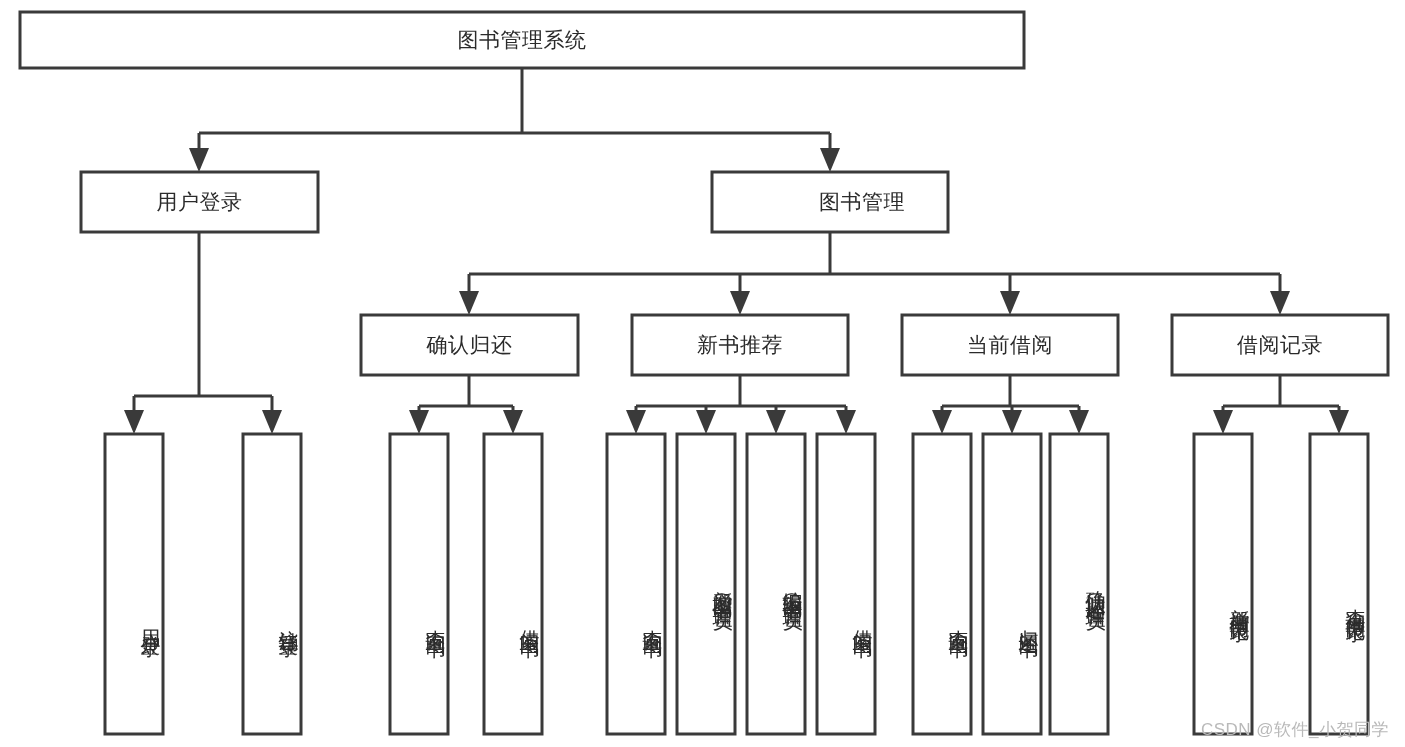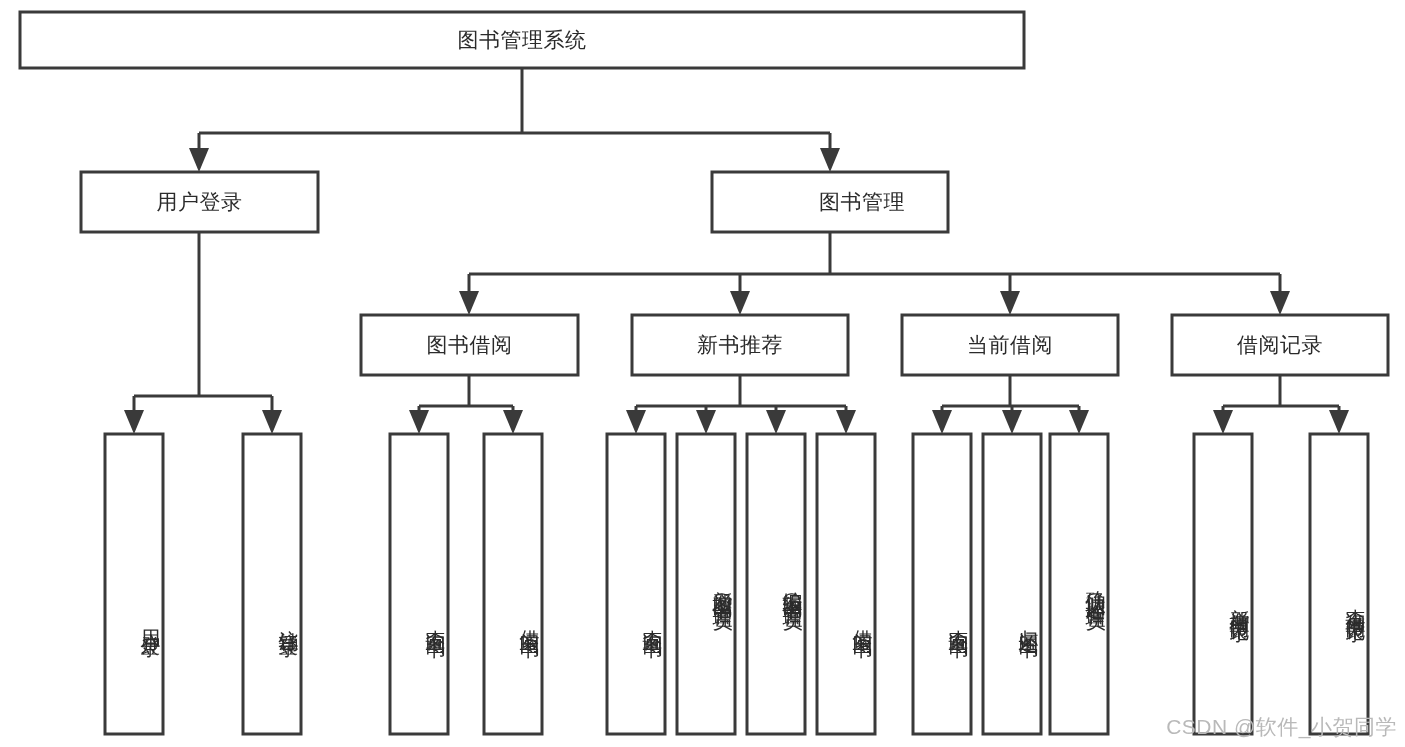--- a/index.html
+++ b/index.html
@@ -59,24 +59,24 @@
     writing-mode: vertical-rl;
     text-orientation: upright;
     font-size: 20px;
     letter-spacing: 3px;
     align-items: flex-start;
     padding-top: 2px;
     box-sizing: border-box;
   }
   .watermark {
     position: absolute;
-    right: 8px;
+    right: 16px;
     bottom: 6px;
     color: #b9b9b9;
-    font-size: 21px;
+    font-size: 17px;
     letter-spacing: 0.5px;
     white-space: nowrap;
     font-family: "Liberation Sans", "DejaVu Sans", sans-serif;
   }
 </style>
 </head>
 <body>
 
 <div id="diagram-root">
 
@@ -178,21 +178,21 @@
     <rect class="node-box" x="1050" y="434" width="58" height="300"></rect>
     <rect class="node-box" x="1194" y="434" width="58" height="300"></rect>
     <rect class="node-box" x="1310" y="434" width="58" height="300"></rect>
   </svg>
 
   <div class="node-label horizontal" style="left:20px; top:12px; width:1004px; height:56px;">图书管理系统</div>
 
   <div class="node-label horizontal" style="left:81px; top:172px; width:237px; height:60px;">用户登录</div>
   <div class="node-label horizontal" style="left:712px; top:172px; width:236px; height:60px;padding-left:32px;">图书管理</div>
 
-  <div class="node-label horizontal" style="left:361px; top:315px; width:217px; height:60px;">图书借阅</div>
+  <div class="node-label horizontal" style="left:361px; top:315px; width:217px; height:60px;">确认归还</div>
   <div class="node-label horizontal" style="left:632px; top:315px; width:216px; height:60px;">新书推荐</div>
   <div class="node-label horizontal" style="left:1172px; top:315px; width:216px; height:60px;">借阅记录</div>
   <div class="node-label horizontal" style="left:902px; top:315px; width:216px; height:60px;">当前借阅</div>
 
   <div class="node-label vertical" style="left:105px; top:503px; width:58px; height:231px;">用户登录</div>
   <div class="node-label vertical" style="left:243px; top:503px; width:58px; height:231px;">注销登录</div>
   <div class="node-label vertical" style="left:390px; top:503px; width:58px; height:231px;">查询图书</div>
   <div class="node-label vertical" style="left:484px; top:503px; width:58px; height:231px;">借阅图书</div>
   <div class="node-label vertical" style="left:607px; top:503px; width:58px; height:231px;">查询图书</div>
   <div class="node-label vertical" style="left:677px; top:441px; width:58px; height:293px;">新增图书（管理员）</div>

